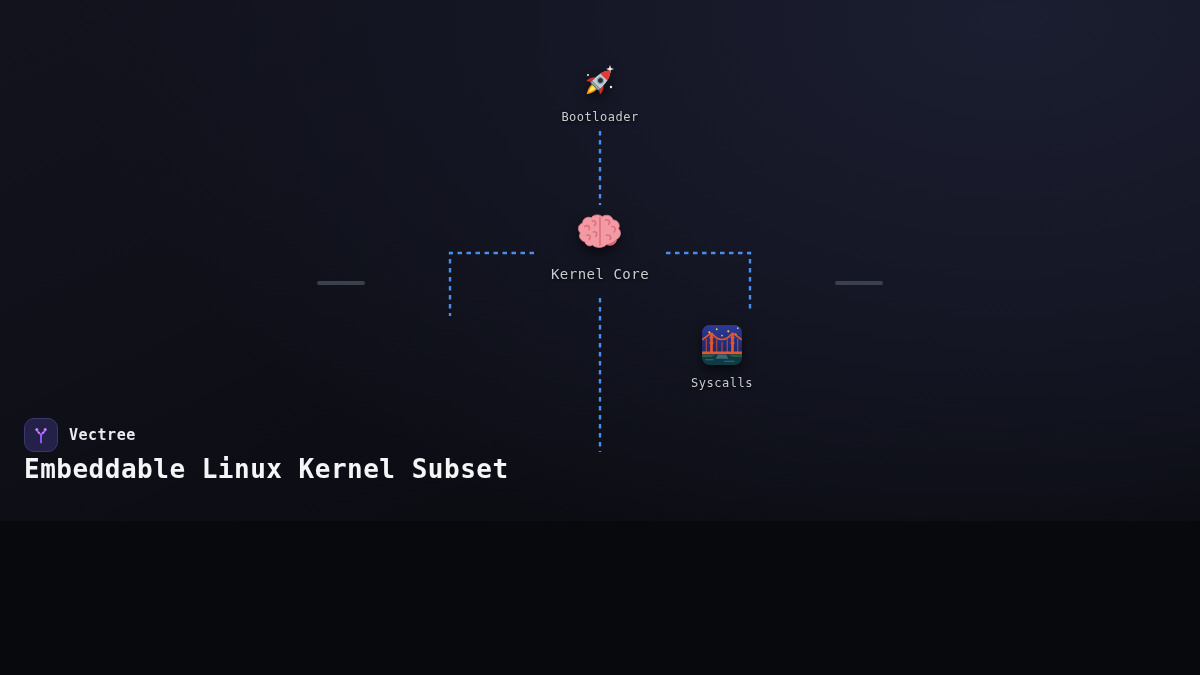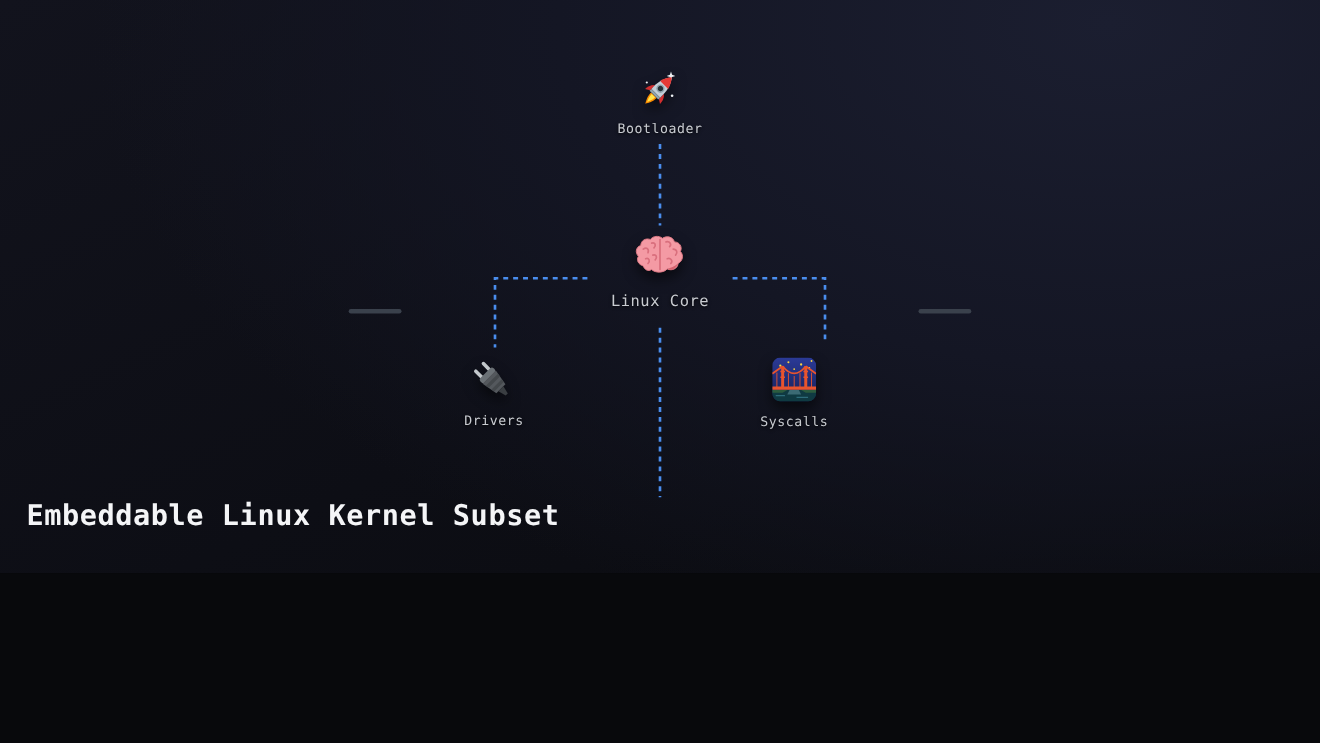--- a/index.html
+++ b/index.html
@@ -94,39 +94,23 @@
           <path d="M8,12 C11,10 13,12 12,15"></path>
           <path d="M15,7 C18,6 19,9 17,11"></path>
           <path d="M27,6 C30,5 32,8 30,10"></path>
           <path d="M33,12 C36,12 37,15 35,17"></path>
           <path d="M10,20 C13,19 14,22 12,24"></path>
           <path d="M28,20 C31,19 33,22 31,24"></path>
           <path d="M16,17 C19,16 20,19 18,21"></path>
         </g>
       </svg>
     </div>
-    <div class="label">Linux Core</div>
+    <div class="label">Kernel Core</div>
   </div>
 
-  <div class="node node-drivers">
-    <div class="emoji">
-      <svg width="46" height="46" viewBox="0 0 46 46">
-        <g transform="translate(23,23) rotate(-45)">
-          <rect x="-6.5" y="-20" width="3.2" height="11" rx="1.6" fill="#c2c7cb"></rect>
-          <rect x="3.3" y="-20" width="3.2" height="11" rx="1.6" fill="#c2c7cb"></rect>
-          <rect x="-8.5" y="-11" width="17" height="5.5" rx="2.2" fill="#6b7176"></rect>
-          <path d="M-8.5,-6 L8.5,-6 L5.8,9 L-5.8,9 Z" fill="#54585d"></path>
-          <path d="M-7.8,-2.5 L7.8,-2.5 L7.2,0.5 L-7.2,0.5 Z" fill="#44484c"></path>
-          <path d="M-6.6,3.5 L6.6,3.5 L6,6.5 L-6,6.5 Z" fill="#44484c"></path>
-          <path d="M-3.2,9 L3.2,9 L1.4,16.5 L-1.4,16.5 Z" fill="#3a3e42"></path>
-        </g>
-      </svg>
-    </div>
-    <div class="label">Drivers</div>
-  </div>
 
   <div class="node node-syscalls">
     <div class="emoji">
       <svg width="42" height="42" viewBox="0 0 40 40">
         <defs>
           <clipPath id="bClip">
               <rect x="1" y="1" width="38" height="38" rx="7"></rect>
             </clipPath>
           <linearGradient id="skyG" x1="0" y1="0" x2="0" y2="1">
             <stop offset="0" stop-color="#2b3a97"></stop>
@@ -156,16 +140,32 @@
           <path d="M16,29 L24,29 L26,33 L14,33 Z" fill="#3b6a74"></path>
           <path d="M4,34 L12,34 M22,35.5 L32,35.5" stroke="#2e6c7a" stroke-width="1"></path>
         </g>
       </svg>
     </div>
     <div class="label">Syscalls</div>
   </div>
 
 
   <div class="footer">
+    <div class="brand-row">
+      <div class="logo-tile">
+        <svg width="20" height="20" viewBox="0 0 20 20">
+          <g fill="none" stroke="#9061f9" stroke-width="1.8" stroke-linecap="round">
+            <path d="M10,17.5 L10,11"></path>
+            <path d="M10,11 C10,8 7.5,8.5 6,5.5"></path>
+            <path d="M10,11 C10,8 12.5,8.5 14,5.5"></path>
+          </g>
+          <circle cx="5.8" cy="4.6" r="1.5" fill="#c084fc"></circle>
+          <circle cx="14.2" cy="4.6" r="1.5" fill="#c084fc"></circle>
+          <circle cx="7.9" cy="7.8" r="1" fill="#e879f9"></circle>
+          <circle cx="12.1" cy="7.8" r="1" fill="#e879f9"></circle>
+        </svg>
+      </div>
+      <span class="brand-name">Vectree</span>
+    </div>
     <h1 class="card-title">Embeddable Linux Kernel Subset</h1>
   </div>
 
 </div>
 
 </body></html>

